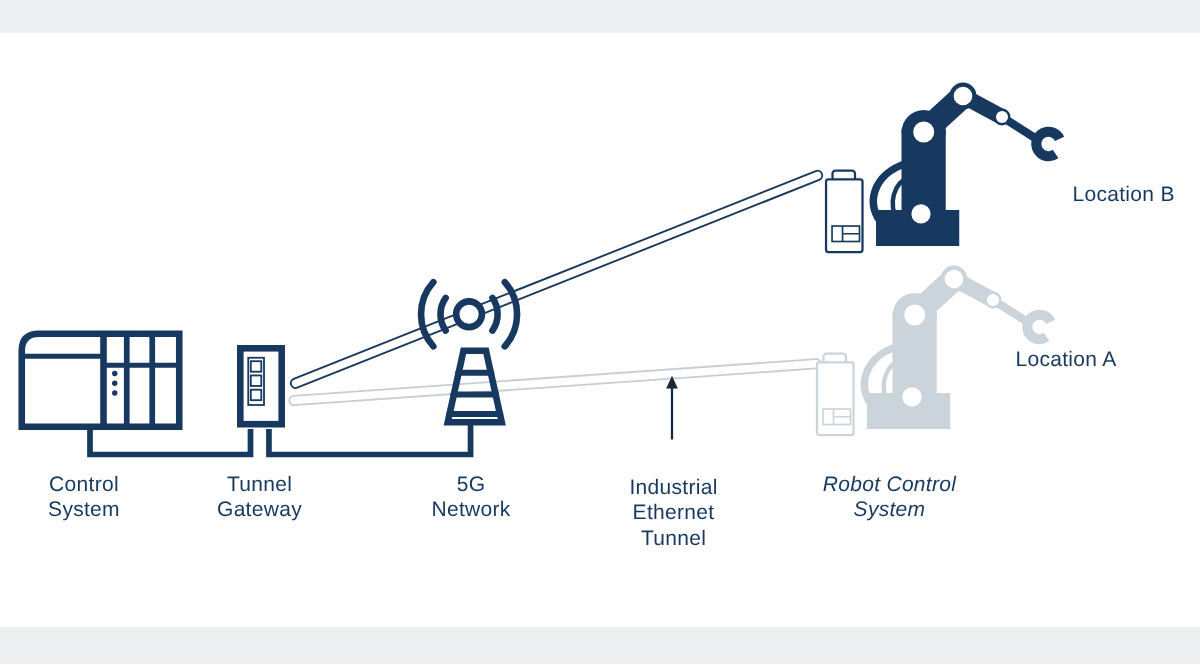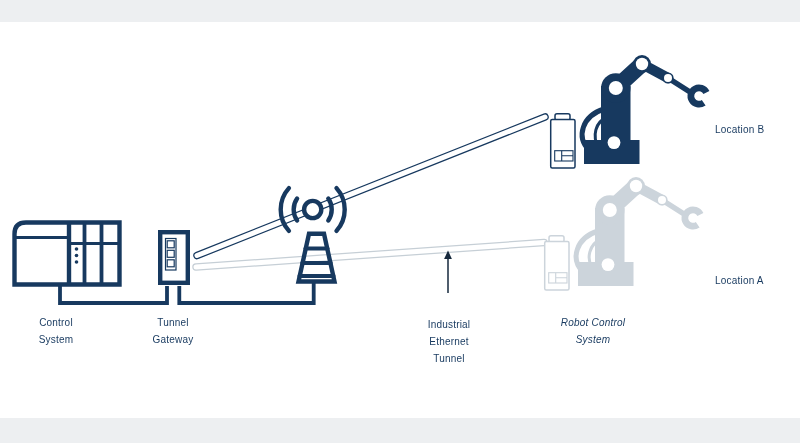--- a/index.html
+++ b/index.html
@@ -2,21 +2,21 @@
 <html><head>
 <meta charset="utf-8">
 <style>
   html,body{margin:0;padding:0;background:#fff;}
   .stage{position:relative;width:800px;height:443px;background:#fff;overflow:hidden;
          font-family:"Liberation Sans",sans-serif;}
   .bar{position:absolute;left:0;width:800px;background:#edeff1;}
   .bar.top{top:0;height:22px;}
   .bar.bottom{top:418px;height:25px;}
   svg.diagram{position:absolute;left:0;top:0;}
-  .lbl{position:absolute;font-size:10px;line-height:17px;color:#17395f;
+  .lbl{position:absolute;font-size:14px;line-height:17px;color:#17395f;
        text-align:center;white-space:pre-line;letter-spacing:.2px;}
   .lbl.left{text-align:left;}
 </style>
 </head>
 <body>
 
 <div class="stage">
   <div class="bar top"></div>
   <div class="bar bottom"></div>
 
@@ -105,20 +105,22 @@
     <g>
       <path d="M448,293 V258" stroke="#16293C" stroke-width="1.5" fill="none"></path>
       <path d="M448,250.5 L444.1,259 L451.9,259 Z" fill="#16293C"></path>
     </g>
   </svg>
 
   <div class="lbl" style="left:6px;top:314px;width:100px;text-align:center;">Control
 System</div>
   <div class="lbl" style="left:123px;top:314px;width:100px;">Tunnel
 Gateway</div>
+  <div class="lbl" style="left:264px;top:314px;width:100px;">5G
+Network</div>
   <div class="lbl" style="left:399px;top:316px;width:100px;">Industrial
 Ethernet
 Tunnel</div>
   <div class="lbl" style="left:538px;top:314px;width:110px;font-style:italic;">Robot Control
 System</div>
   <div class="lbl left" style="left:715px;top:121px;width:80px;">Location B</div>
-  <div class="lbl left" style="left:715px;top:231px;width:80px;margin-top:41px;">Location A</div>
+  <div class="lbl left" style="left:677px;top:231px;width:80px;">Location A</div>
 </div>
 
 </body></html>

